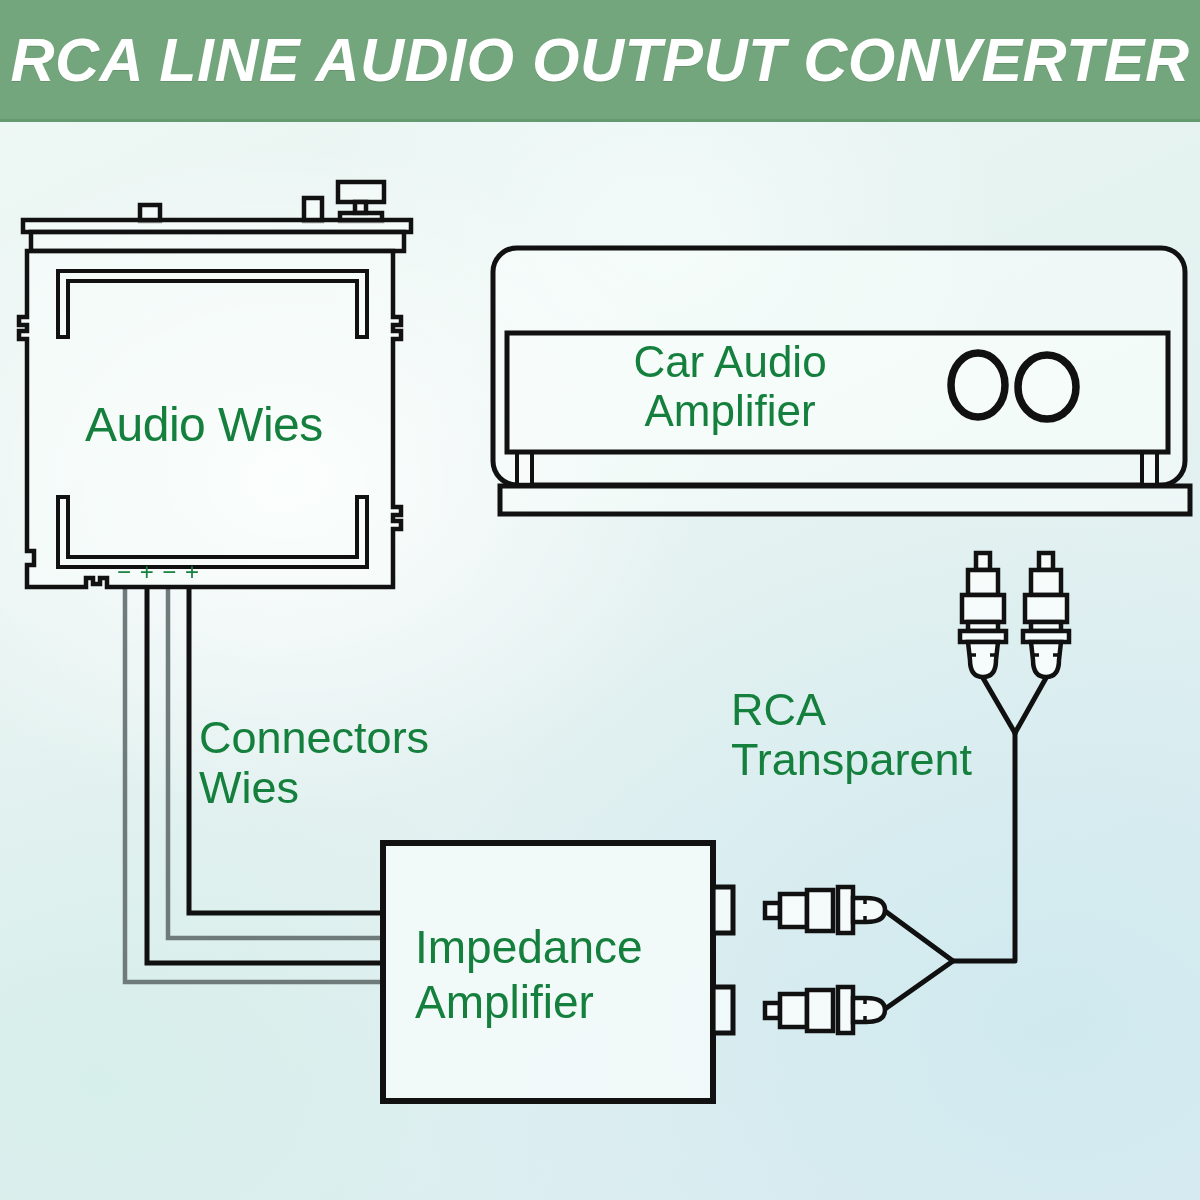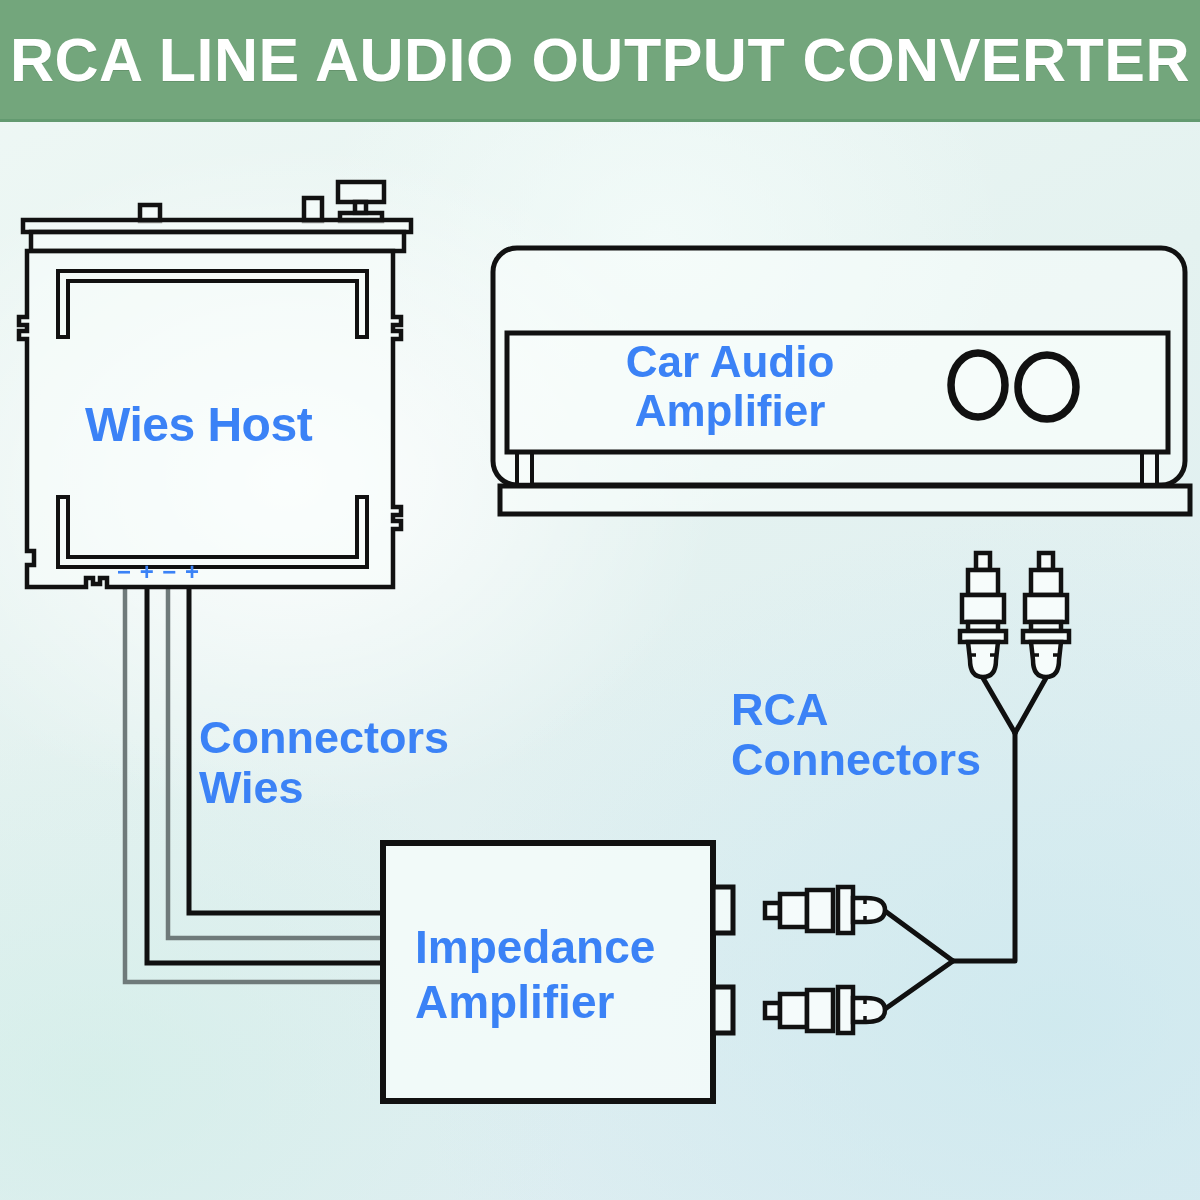--- a/index.html
+++ b/index.html
@@ -17,21 +17,21 @@
     position:absolute;left:0;top:0;width:1200px;height:122px;
     display:flex;align-items:center;justify-content:center;
     border-bottom:3px solid #639a70;box-sizing:border-box;
   }
   .banner-title{
     font-size:61px;font-weight:700;letter-spacing:0.5px;
     text-shadow:0 1px 0 rgba(60,90,60,0.25);
     white-space:nowrap;
   }
   .lbl{
-    position:absolute;color:#3b82f6;font-weight:700;
+    position:absolute;color:#15803d;font-weight:400;
     white-space:pre-line;line-height:1.12;
   }
   #svgwrap{position:absolute;left:0;top:0;width:1200px;height:1200px;}
   svg{display:block;}
 </style>
 </head>
 <body>
 
 <div id="svgwrap">
 <svg width="1200" height="1200" viewBox="0 0 1200 1200">
@@ -129,31 +129,31 @@
       <rect x="1025" y="595" width="42" height="27"></rect>
       <rect x="1031" y="622" width="30" height="9"></rect>
       <rect x="1023" y="631" width="46" height="11"></rect>
       <path d="M1031,642 L1033,660 Q1033,677 1046,677 Q1059,677 1059,660 L1061,642 Z"></path>
       <path d="M1033,655 H1039 M1053,655 H1059" stroke-width="3.5"></path>
     </g>
   </g>
 </svg>
 </div>
 
-<header class="banner" style="background:#73a67c;color:#ffffff;">
+<header class="banner" style="background:#73a67c;color:#ffffff;font-style:italic;">
   <div class="banner-title">RCA LINE AUDIO OUTPUT CONVERTER</div>
 </header>
 
-<div class="lbl" style="left:85px;top:398px;font-size:48px;letter-spacing:-0.5px;">Wies Host</div>
+<div class="lbl" style="left:85px;top:398px;font-size:48px;letter-spacing:-0.5px;">Audio Wies</div>
 
 <div class="lbl" style="left:117px;top:559px;font-size:24px;letter-spacing:1px;">− + − +</div>
 
 <div class="lbl" style="left:594px;top:337px;width:272px;text-align:center;font-size:44px;">Car Audio
 Amplifier</div>
 
 <div class="lbl" style="left:199px;top:713px;font-size:45px;">Connectors
 Wies</div>
 
 <div class="lbl" style="left:731px;top:685px;font-size:45px;">RCA
-Connectors</div>
+Transparent</div>
 
 <div class="lbl" style="left:415px;top:920px;font-size:46px;line-height:1.2;">Impedance
 Amplifier</div>
 
 </body></html>

